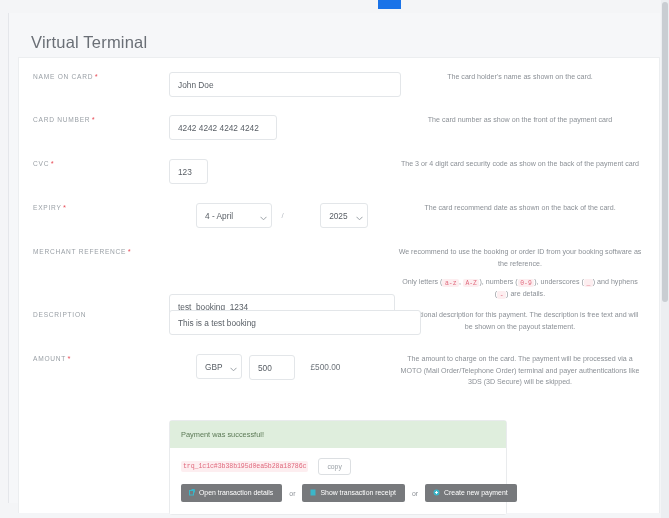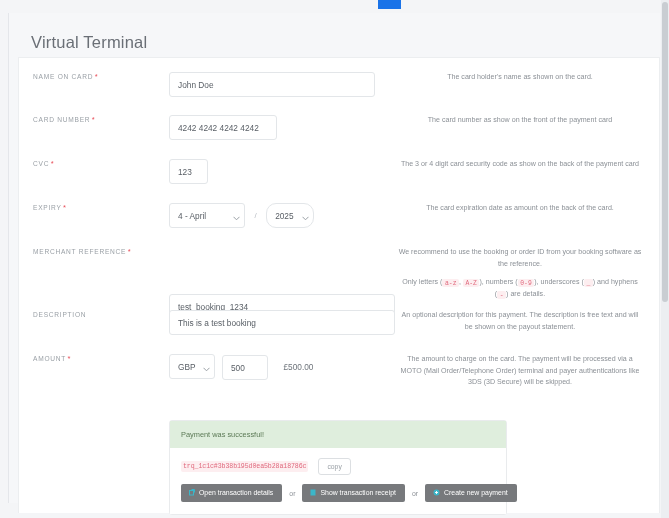--- a/index.html
+++ b/index.html
@@ -117,47 +117,48 @@
     height: 25px;
     border: 1px solid #e3e6e9;
     border-radius: 3px;
     background: #fff;
     font-family: "Liberation Sans", sans-serif;
     font-size: 8.3px;
     color: #585e65;
     padding: 0 8px;
     outline: none;
   }
-  .in-name { width: 206px; }
+  .in-name { width: 232px; }
   .in-card { width: 108px; }
   .in-cvc  { width: 39px; }
   .in-ref  { width: 226px; margin-top: 47px; }
-  .in-desc { width: 226px; }
+  .in-desc { width: 252px; }
   .in-amt  { width: 46px; }
 
   .select-wrap {
     position: relative;
     display: inline-block;
     vertical-align: middle;
   }
   .sel {
     box-sizing: border-box;
     height: 25px;
     border: 1px solid #e3e6e9;
     border-radius: 3px;
     background: #fff;
     font-family: "Liberation Sans", sans-serif;
     font-size: 8.3px;
     color: #585e65;
     padding: 0 17px 0 8px;
     display: flex;
     align-items: center;
+    margin-left: 27px;
   }
   .sel-month { width: 76px; }
-  .sel-year  { width: 48px; border-radius: 10px; }
+  .sel-year  { width: 48px; }
   .sel-cur   { width: 46px; }
   .chev {
     position: absolute;
     right: 5px;
     top: 50%;
     transform: translateY(-50%);
     pointer-events: none;
   }
   .slash {
     display: inline-block;
@@ -339,21 +340,21 @@
           <div class="select-wrap">
             <div class="sel sel-year">2025</div>
             <span class="chev">
               <svg width="7" height="5" viewBox="0 0 7 5">
                   <path d="M0.5 0.8 L3.5 3.8 L6.5 0.8" fill="none" stroke="#9aa0a6" stroke-width="1"></path>
                 </svg>
             </span>
           </div>
         </div>
         <div class="help-col">
-          <div class="help-text">The card expiration date as amount on the back of the card.</div>
+          <div class="help-text">The card recommend date as shown on the back of the card.</div>
         </div>
       </div>
 
       <div class="form-row" style="top:189px;">
         <div class="label-col">
           <div class="field-label">
             <span>MERCHANT REFERENCE</span><span class="req">*</span>
           </div>
         </div>
         <div class="input-col">

